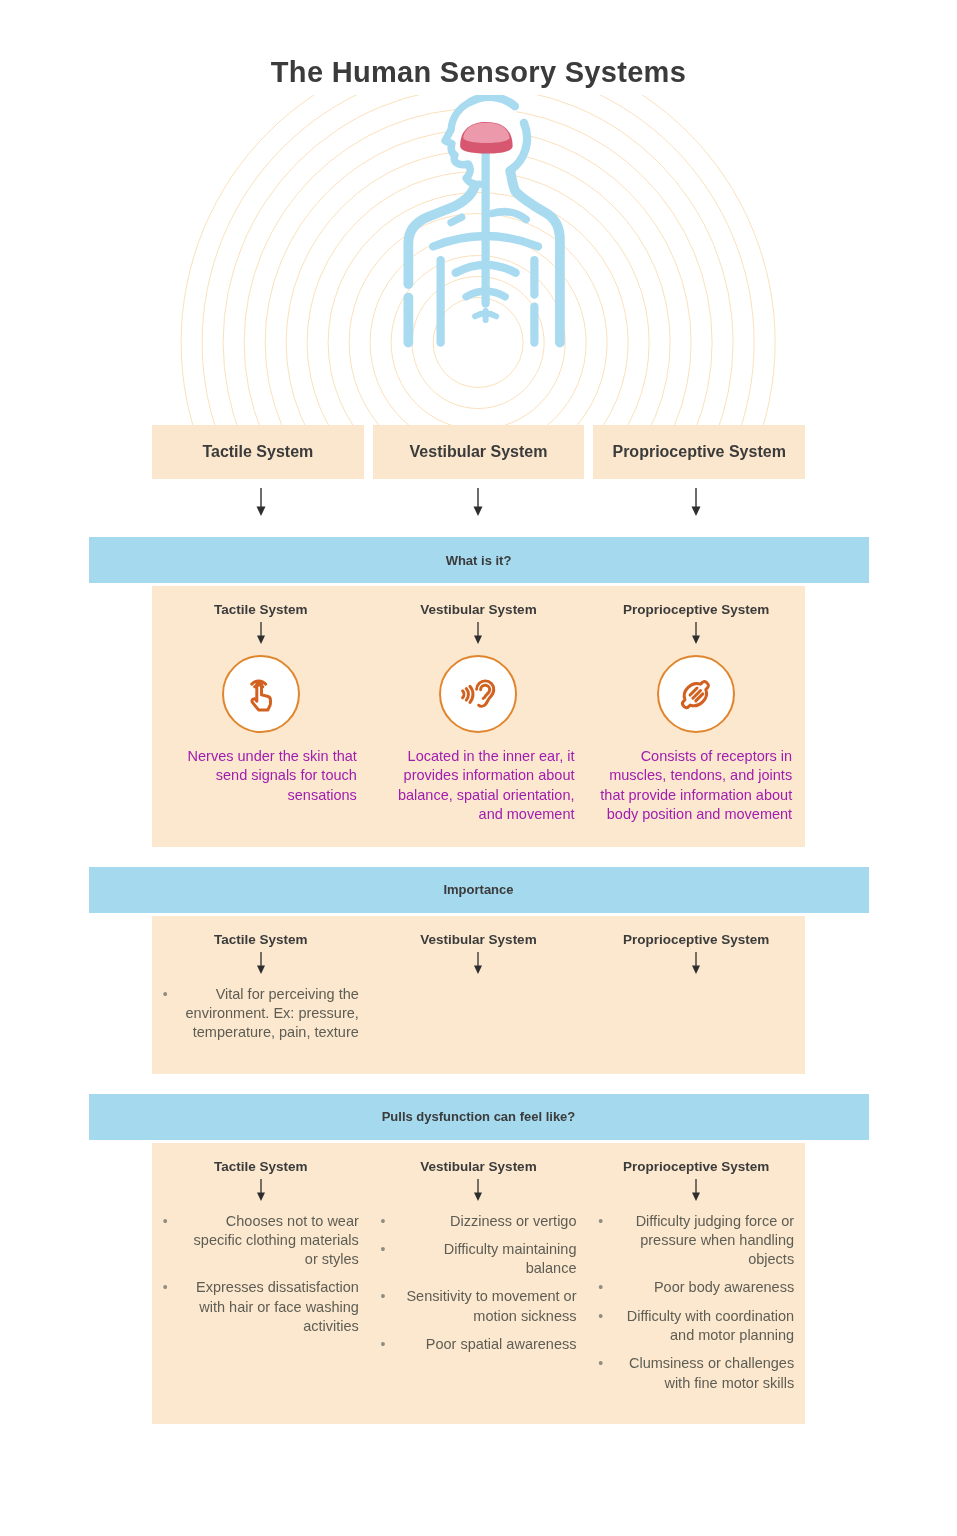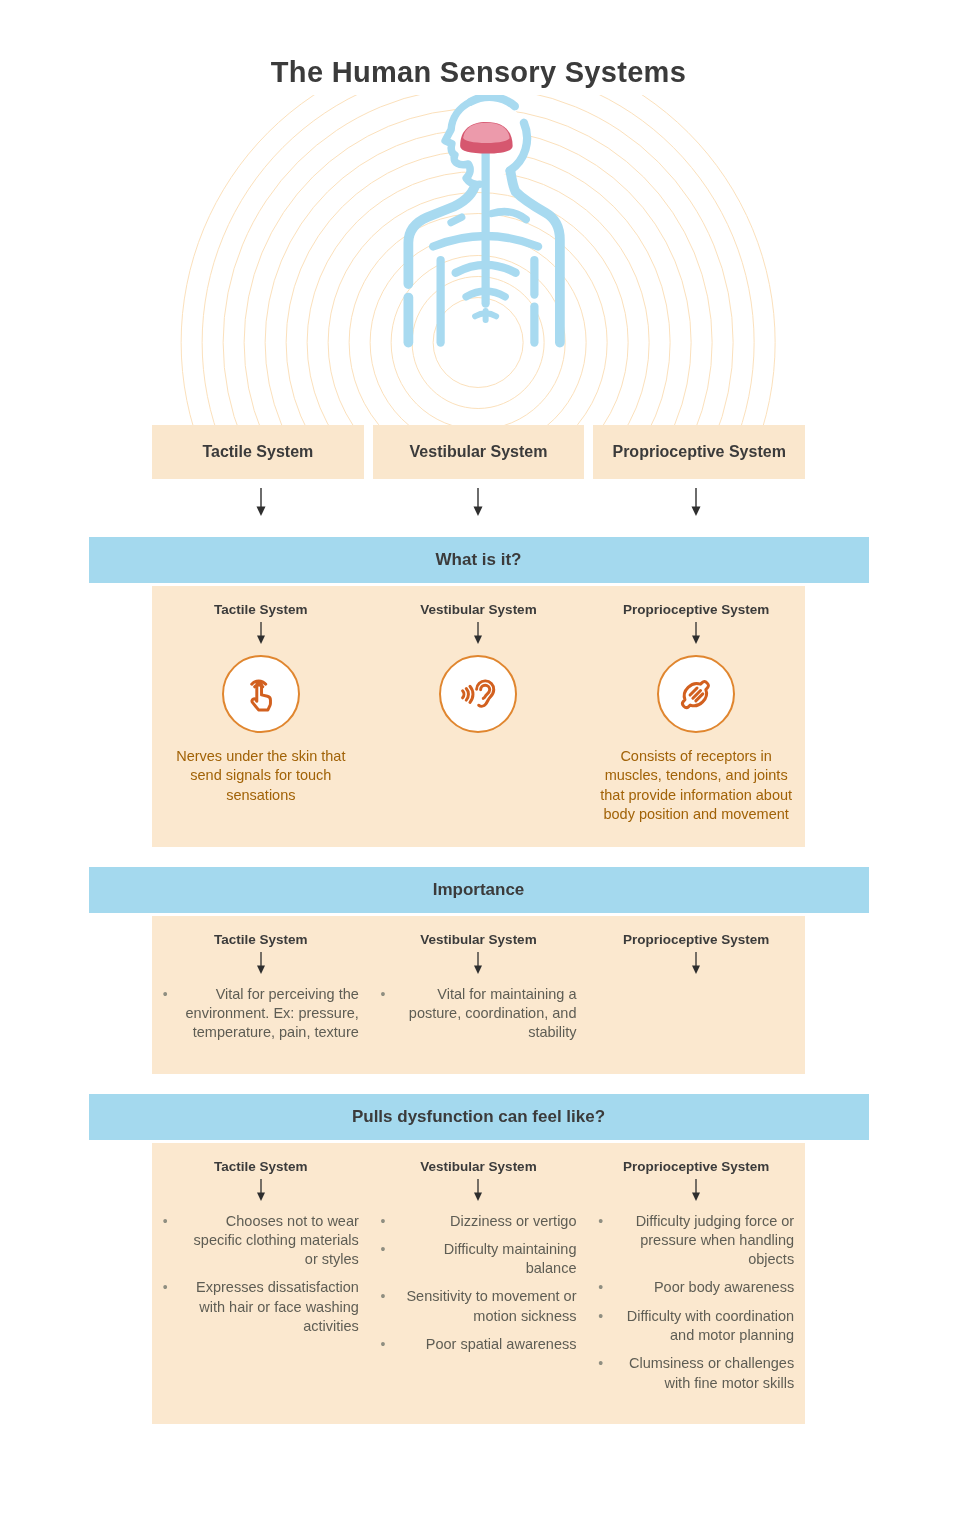--- a/index.html
+++ b/index.html
@@ -37,43 +37,43 @@
     width:653px;margin:8px auto 0 auto;
     display:grid;grid-template-columns:1fr 1fr 1fr;
     justify-items:center;
   }
   
   .band{
     width:780px;margin:20px auto 0 auto;
     background:#a4d9ee;
     height:46px;
     display:flex;align-items:center;justify-content:center;
-    font-size:17px;font-weight:800;color:#3b3b3b;
+    font-size:13px;font-weight:800;color:#3b3b3b;
   }
   .panel{
     width:653px;margin:3px auto 0 auto;
     background:#fbe8cf;
     display:grid;grid-template-columns:1fr 1fr 1fr;
     padding:16px 0 22px 0;
     box-sizing:border-box;
   }
   .col{display:flex;flex-direction:column;align-items:center;}
   .col-header{
     font-size:13.5px;font-weight:700;color:#3b3b3b;
     text-align:center;margin-bottom:4px;
   }
   .icon-circle{
     width:74px;height:74px;border-radius:50%;
     background:#ffffff;border:2.5px solid #e0862f;
     display:flex;align-items:center;justify-content:center;
     margin:10px 0 14px 0;
   }
   .desc{
-    font-size:14.5px;line-height:1.34;color:#a16207;
-    text-align:center;max-width:192px;margin:0;
+    font-size:14.5px;line-height:1.34;color:#a21caf;
+    text-align:right;max-width:192px;margin:0;
   }
   ul.bullets{
     list-style:none;
     margin:10px 0 0 0;padding:0;
     width:196px;
     font-size:14.5px;line-height:1.33;color:#5e5d54;
     text-align:right;
   }
   ul.bullets li{
     position:relative;
@@ -195,20 +195,21 @@
         </svg>
       <div class="icon-circle">
         <svg width="42" height="42" viewBox="0 0 24 24" fill="none" stroke="#d2601f" stroke-width="1.7" stroke-linecap="round" stroke-linejoin="round">
           <path d="M3.2 10.2 a 3 3 0 0 1 0 4"></path>
           <path d="M5.3 8.9 a 5 5 0 0 1 0 6.6"></path>
           <path d="M7.4 7.6 a 7 7 0 0 1 0 9.2"></path>
           <path d="M11.2 9.3 a 4.9 4.9 0 0 1 9.8 .2 c 0 2 -1 3.3 -2.2 4.5 c -1 1 -1.3 2.4 -2.4 3.8 c -1 1.3 -2.8 1.5 -4 .6"></path>
           <path d="M13.5 9.6 a 2.6 2.6 0 0 1 5.2 0 c 0 1.3 -.9 2 -1.8 2.8 c -.8 .7 -.8 1.7 -1.9 2.1"></path>
         </svg>
       </div>
+      <p class="desc">Located in the inner ear, it provides information about balance, spatial orientation, and movement</p>
     </div>
 
     <div class="col">
       <div class="col-header">Proprioceptive System</div>
       <svg class="arrow-svg" width="12" height="24">
           <line x1="6" y1="1" x2="6" y2="15" stroke="#2e2e2e" stroke-width="1.3"></line>
           <path d="M2 14.5 h8 L6 23 Z" fill="#2e2e2e"></path>
         </svg>
       <div class="icon-circle">
         <svg width="42" height="42" viewBox="0 0 24 24" fill="none" stroke="#d2601f" stroke-width="1.7" stroke-linecap="round" stroke-linejoin="round">
@@ -235,23 +236,20 @@
         <li>Vital for perceiving the environment. Ex: pressure, temperature, pain, texture</li>
       </ul>
     </div>
 
     <div class="col">
       <div class="col-header">Vestibular System</div>
       <svg class="arrow-svg" width="12" height="24">
           <line x1="6" y1="1" x2="6" y2="15" stroke="#2e2e2e" stroke-width="1.3"></line>
           <path d="M2 14.5 h8 L6 23 Z" fill="#2e2e2e"></path>
         </svg>
-      <ul class="bullets">
-        <li>Vital for maintaining a posture, coordination, and stability</li>
-      </ul>
     </div>
 
     <div class="col">
       <div class="col-header">Proprioceptive System</div>
       <svg class="arrow-svg" width="12" height="24">
           <line x1="6" y1="1" x2="6" y2="15" stroke="#2e2e2e" stroke-width="1.3"></line>
           <path d="M2 14.5 h8 L6 23 Z" fill="#2e2e2e"></path>
         </svg>
     </div>
   </div>

